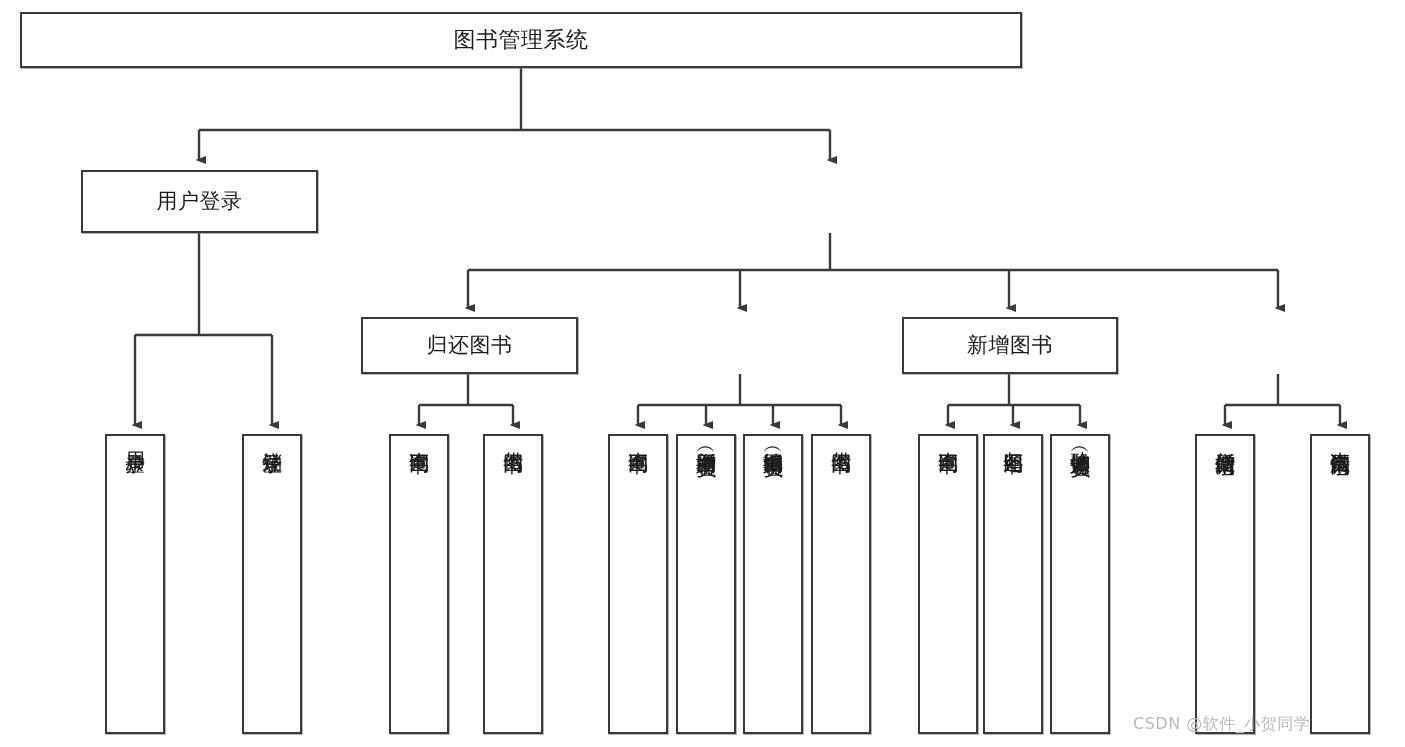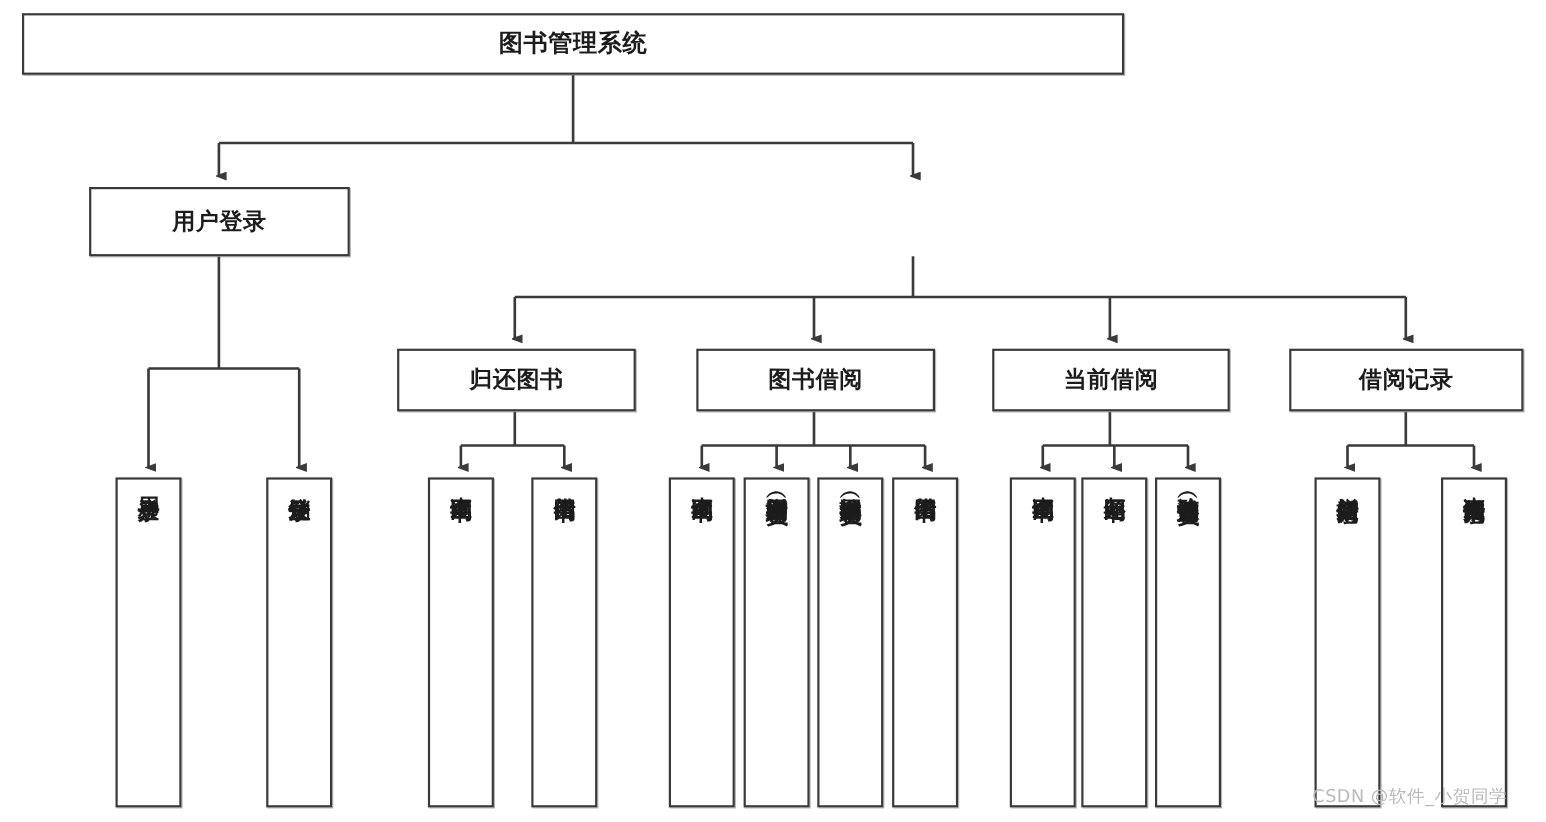--- a/index.html
+++ b/index.html
@@ -36,40 +36,39 @@
     align-items: center;
     justify-content: center;
     z-index: 2;
   }
   .node-label {
     font-size: 21px;
     line-height: 1.15;
     letter-spacing: 0.5px;
     color: #1c1c1c;
     white-space: nowrap;
-    font-weight: bold;
   }
   .node.root .node-label { font-size: 22px; }
   .node.leaf {
     align-items: flex-start;
     justify-content: center;
     padding-top: 0;
   }
   .node.leaf .node-label {
     writing-mode: vertical-rl;
     text-orientation: upright;
     font-size: 20px;
     line-height: 1.28;
     letter-spacing: 1px;
     white-space: normal;
     max-height: 286px;
   }
   .watermark {
     position: absolute;
-    left: 1193px;
+    left: 1133px;
     top: 714px;
     font-size: 16px;
     color: #b9b9b9;
     letter-spacing: 0.5px;
     z-index: 5;
     white-space: nowrap;
   }
 </style>
 </head>
 <body>
@@ -130,28 +129,22 @@
     <span class="node-label">图书管理系统</span>
   </div>
 
   <div class="node" style="left:81px; top:170px; width:237px; height:63px;">
     <span class="node-label">用户登录</span>
   </div>
 
   <div class="node" style="left:361px; top:317px; width:217px; height:57px;">
     <span class="node-label">归还图书</span>
   </div>
-  <div class="node" style="left:633px; top:317px; width:217px; height:57px;">
-    <span class="node-label">图书借阅</span>
-  </div>
   <div class="node" style="left:902px; top:317px; width:216px; height:57px;">
-    <span class="node-label">当前借阅</span>
-  </div>
-  <div class="node" style="left:1172px; top:317px; width:213px; height:57px;">
-    <span class="node-label">借阅记录</span>
+    <span class="node-label">新增图书</span>
   </div>
 
   <div class="node leaf" style="left:105px; top:434px; width:60px; height:300px;">
     <span class="node-label">用户登录</span>
   </div>
   <div class="node leaf" style="left:242px; top:434px; width:60px; height:300px;">
     <span class="node-label">注销登录</span>
   </div>
 
   <div class="node leaf" style="left:389px; top:434px; width:60px; height:300px;">

